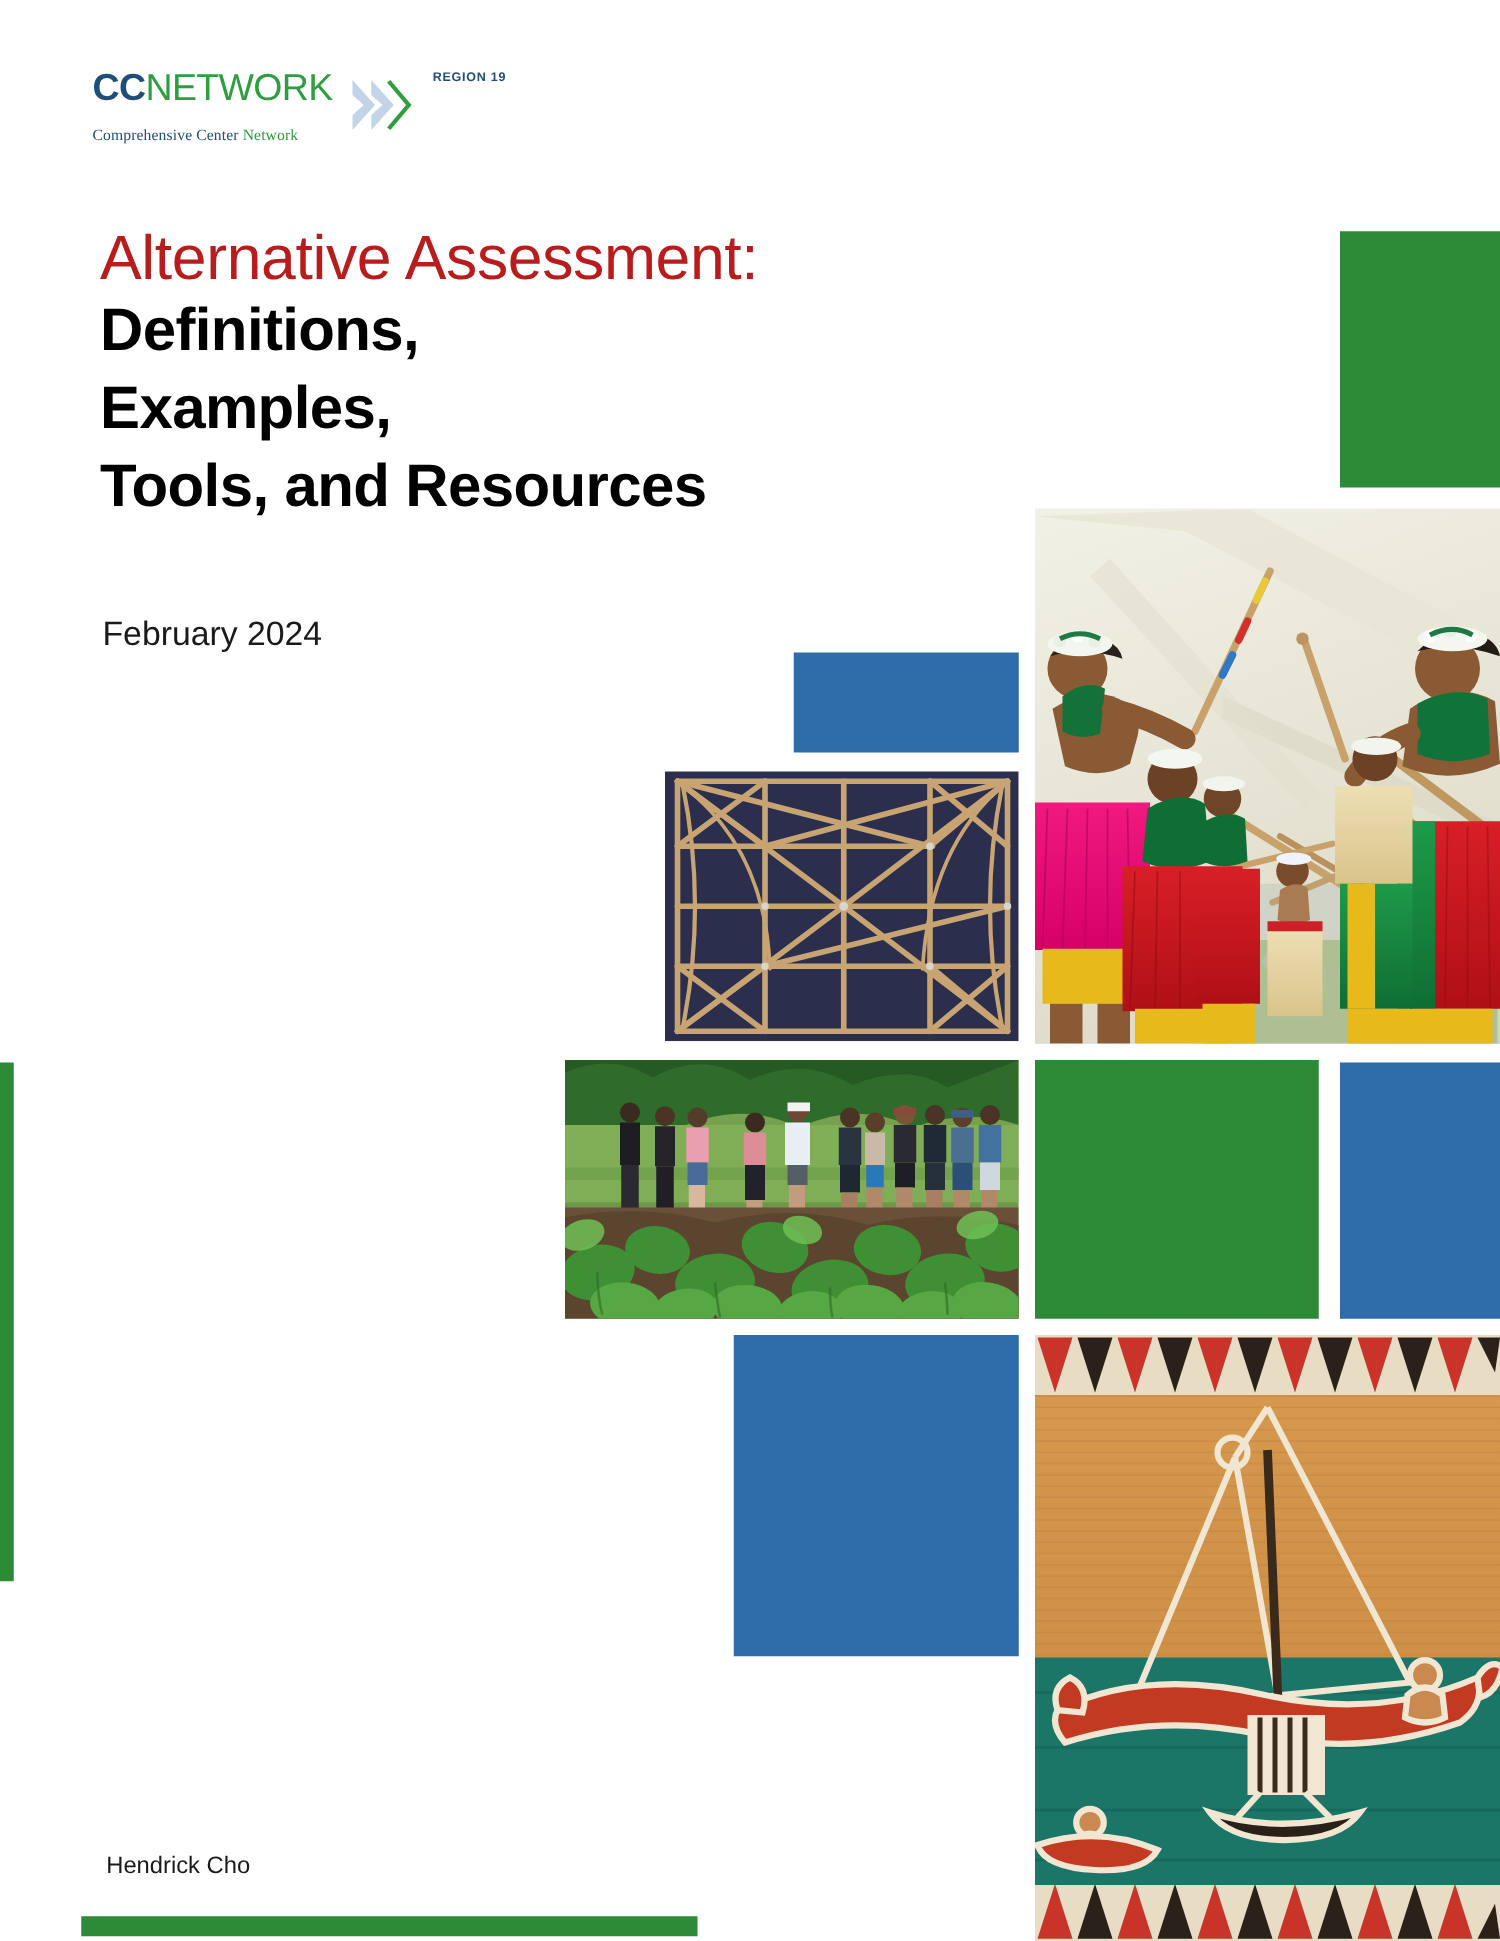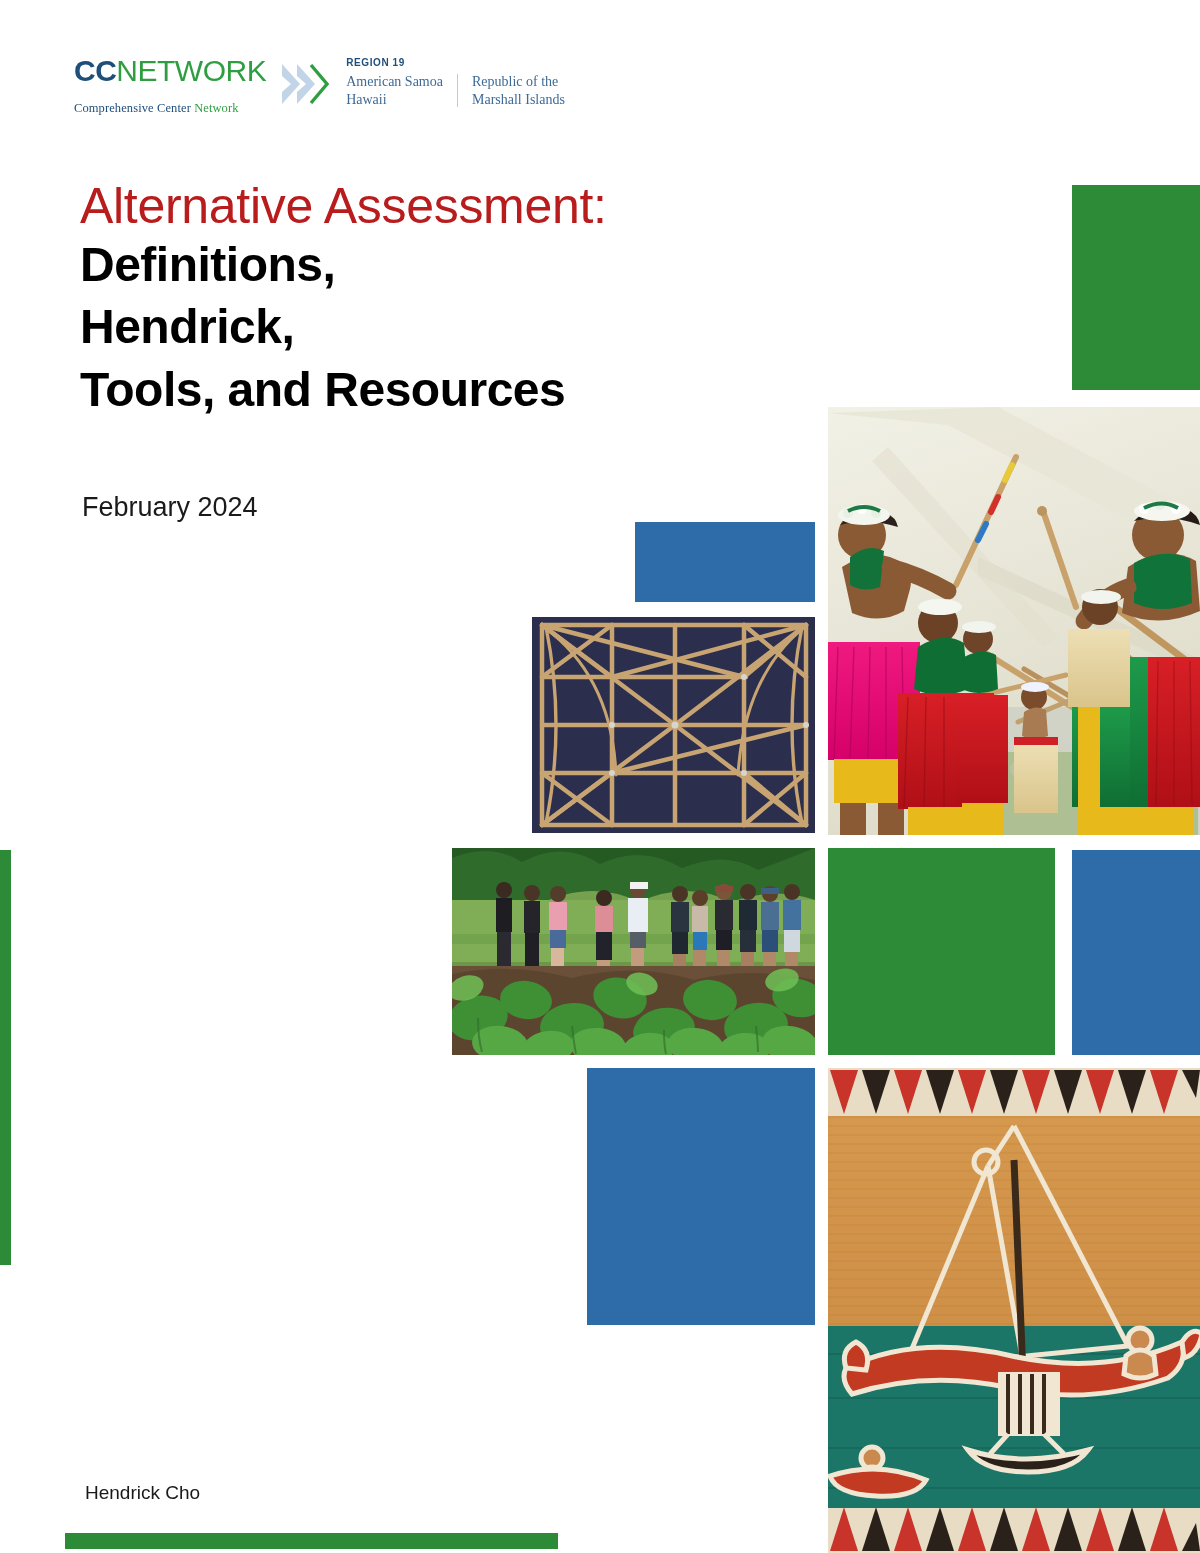--- a/index.html
+++ b/index.html
@@ -66,21 +66,21 @@
     margin-top: 4px;
     width: 56px;
     height: 48px;
     flex: 0 0 auto;
   }
 
   .region-block {
     margin-left: 10px;
     margin-top: 1px;
     display: flex;
-    flex-direction: column;
+    flex-direction: row;
   }
   .region-kicker {
     font-family: "Liberation Sans", sans-serif;
     font-size: 10px;
     font-weight: bold;
     letter-spacing: 0.6px;
     color: #1f4e79;
     margin-bottom: 5px;
   }
   .region-names {
@@ -176,38 +176,27 @@
     </div>
 
     <svg class="chevrons" viewBox="0 0 56 48">
       <path d="M2 4 L20 24 L2 44 L2 32 L11 24 L2 16 Z" fill="#c2d5e8"></path>
       <path d="M17 4 L35 24 L17 44 L17 32 L26 24 L17 16 Z" fill="#c2d5e8"></path>
       <path d="M31 5 L47 24 L31 43" fill="none" stroke="#2f9e41" stroke-width="3.4"></path>
     </svg>
 
     <div class="region-block">
       <div class="region-kicker">REGION 19</div>
-      <div class="region-names">
-        <div class="region-col">
-          <div>American Samoa</div>
-          <div>Hawaii</div>
-        </div>
-        <div class="region-divider"></div>
-        <div class="region-col">
-          <div>Republic of the</div>
-          <div>Marshall Islands</div>
-        </div>
-      </div>
     </div>
   </div>
 
   <div class="title-wrap">
     <div class="title-line-light">Alternative Assessment:</div>
     <div class="title-line-bold">Definitions,</div>
-    <div class="title-line-bold">Hendrick,</div>
+    <div class="title-line-bold">Examples,</div>
     <div class="title-line-bold">Tools, and Resources</div>
   </div>
 
   <div class="doc-date">February 2024</div>
   <div class="author">Hendrick Cho</div>
 
   <div class="block block-green-topright" style="background:#2d8a37"></div>
   <div class="block block-blue-mid" style="background:#2d6ca8"></div>
   <div class="block block-green-square" style="background:#2d8a37"></div>
   <div class="block block-blue-right" style="background:#2d6ca8"></div>

